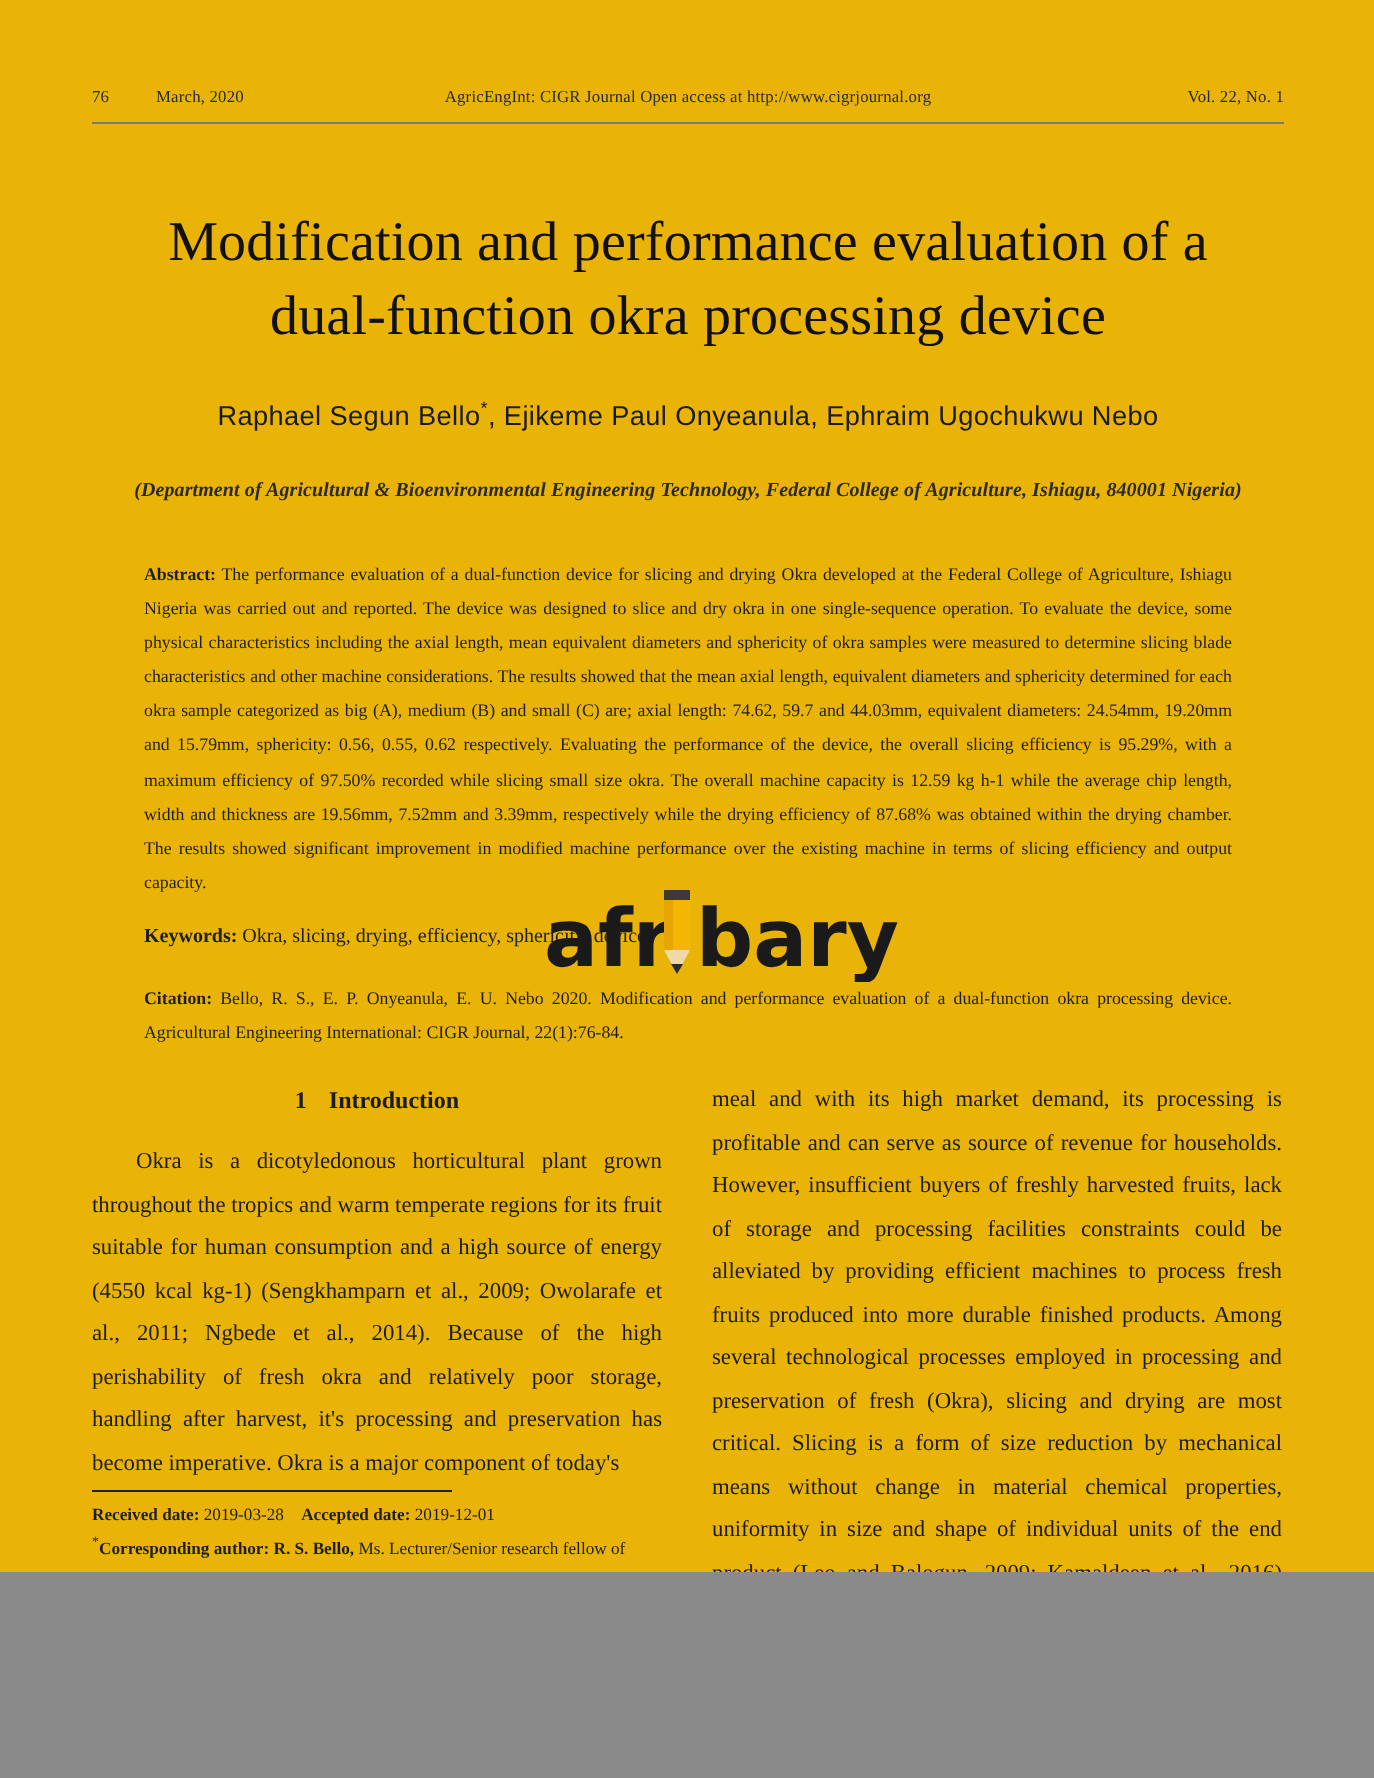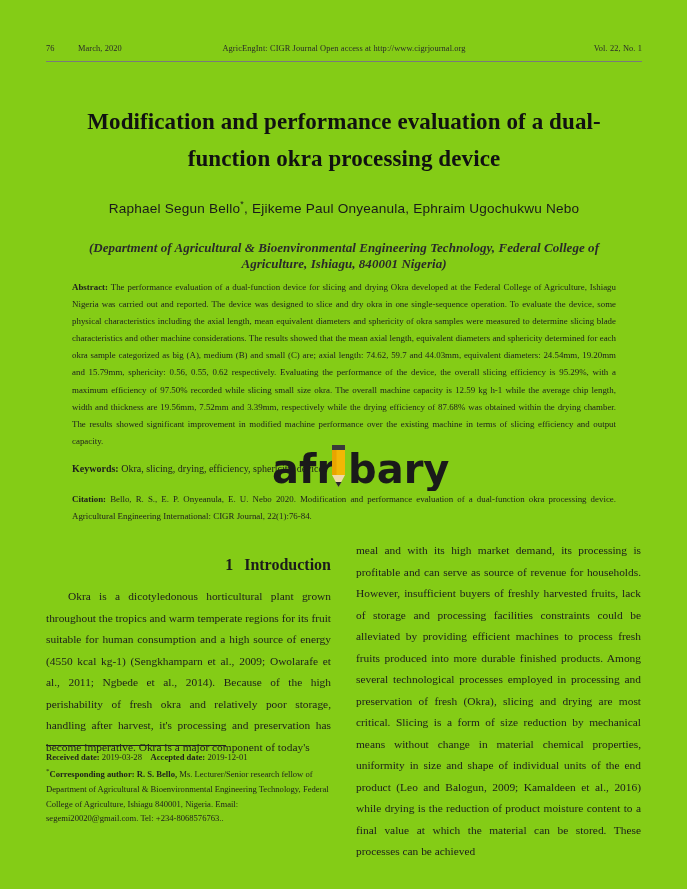--- a/index.html
+++ b/index.html
@@ -6,22 +6,22 @@
     margin: 0;
     padding: 0;
     background: #8a8a8a;
   }
   body {
     font-family: "Liberation Serif", serif;
   }
   .page {
     position: relative;
     width: 687px;
-    height: 889px;
-    background: #84cc16;
+    height: 786px;
+    background: #eab308;
     overflow: hidden;
     box-sizing: border-box;
     color: #111111;
   }
 
   
   .runhead {
     position: absolute;
     left: 46px;
     top: 44px;
@@ -62,22 +62,22 @@
     background: #7a7a7a;
   }
 
   
   .title {
     position: absolute;
     left: 70px;
     top: 103px;
     width: 548px;
     text-align: center;
-    font-weight: bold;
-    font-size: 23px;
+    font-weight: normal;
+    font-size: 28px;
     line-height: 37px;
     letter-spacing: 0.1px;
   }
 
   
   .authors {
     position: absolute;
     left: 56px;
     top: 199px;
     width: 576px;
@@ -94,21 +94,21 @@
 
   
   .affil {
     position: absolute;
     left: 60px;
     top: 240px;
     width: 568px;
     text-align: center;
     font-style: italic;
     font-weight: bold;
-    font-size: 13px;
+    font-size: 10px;
     color: #2a2a2a;
     letter-spacing: 0.05px;
   }
 
   
   .abstract {
     position: absolute;
     left: 72px;
     top: 279px;
     width: 544px;
@@ -160,24 +160,24 @@
     font-size: 11.4px;
     line-height: 21.5px;
     text-align: justify;
     color: #1c1c1c;
   }
   .col-left { left: 46px; }
   .col-right { left: 356px; }
 
   .sec-head {
     font-weight: bold;
-    font-size: 16px;
+    font-size: 12px;
     line-height: 20px;
-    margin: 15px 0 11px 0;
-    text-align: right;
+    margin: 0 0 11px 0;
+    text-align: center;
   }
   .sec-head .sec-num { margin-right: 11px; }
   .body-p {
     margin: 0;
     text-indent: 22px;
   }
   .body-p.noindent { text-indent: 0; }
 
   
   .fn-rule {

